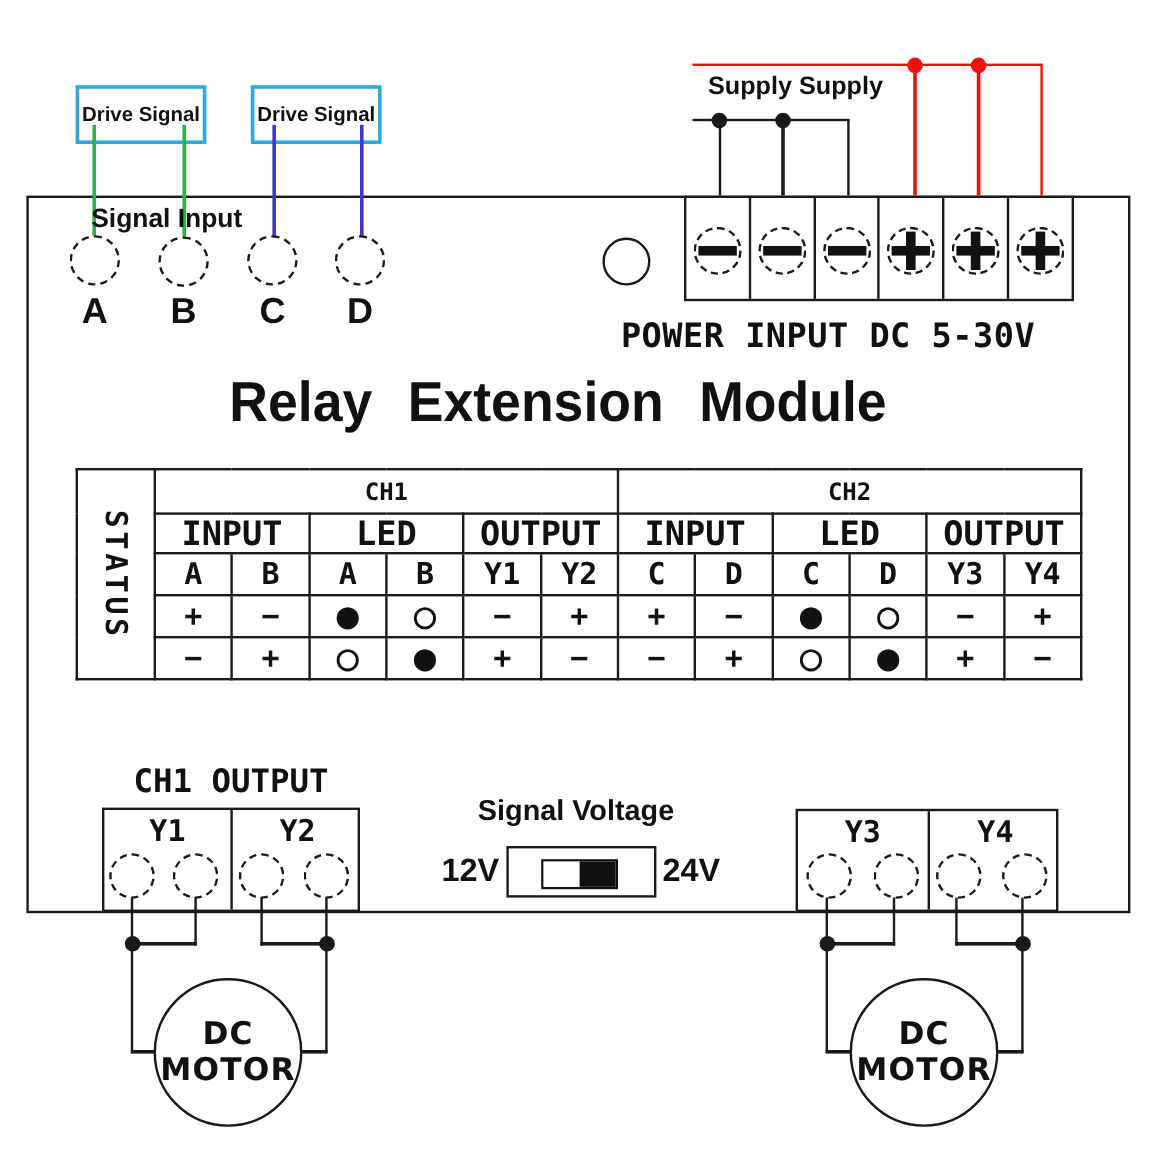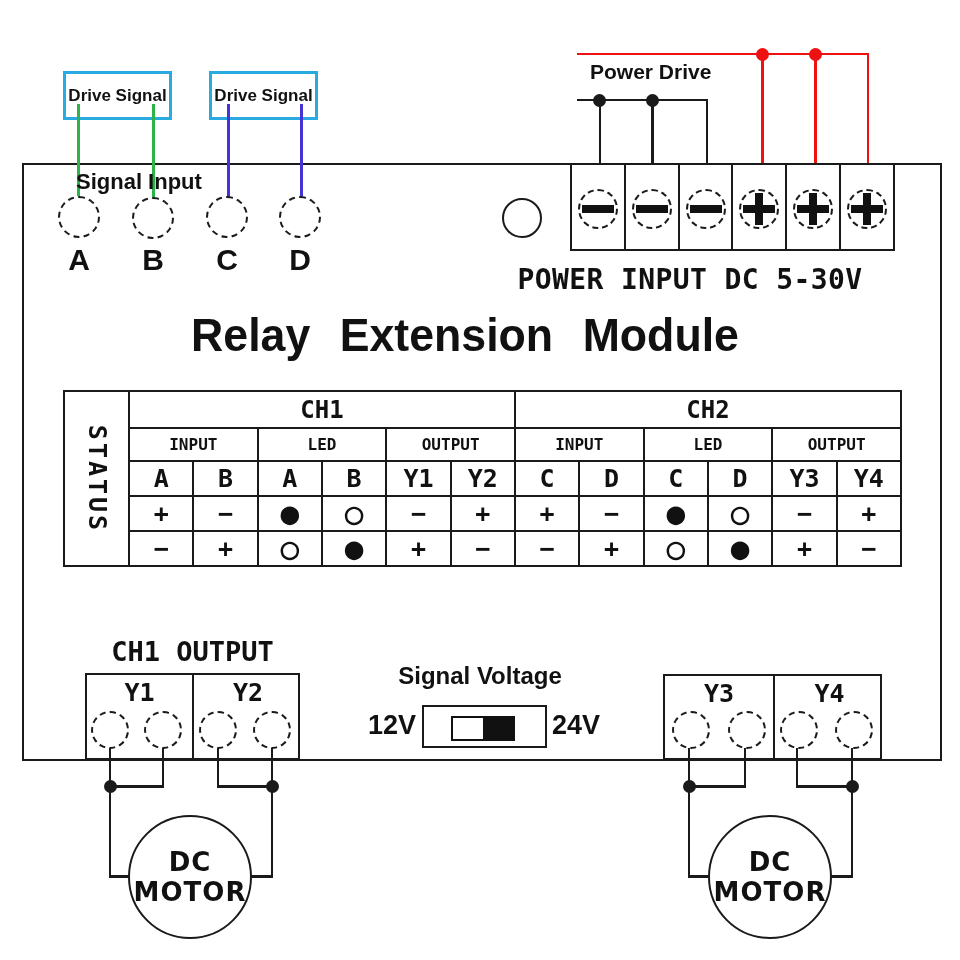--- a/index.html
+++ b/index.html
@@ -34,21 +34,21 @@
   .pcell:first-child{border-left:none;}
   .screw{position:absolute;left:50%;top:24px;transform:translateX(-50%);width:40px;height:40px;
          border:2px dashed #1a1a1a;border-radius:50%;background:#fff;box-sizing:border-box;}
   .sym-minus,.sym-plus-h{position:absolute;left:50%;top:50%;transform:translate(-50%,-50%);width:32px;height:8px;background:#111;}
   .sym-plus-v{position:absolute;left:50%;top:50%;transform:translate(-50%,-50%);width:8px;height:32px;background:#111;}
   
   table.status{position:absolute;border-collapse:collapse;table-layout:fixed;background:#fff;}
   table.status td{border:2px solid #1a1a1a;text-align:center;vertical-align:middle;padding:0;line-height:1;
                   font-family:"DejaVu Sans Mono",monospace;font-weight:bold;}
   table.status{border:2.5px solid #1a1a1a;}
-  td.chname{font-size:24px;} td.grp{font-size:16px;margin-top:40px;} td.colh{font-size:25px;}
+  td.chname{font-size:20px;} td.grp{font-size:28px;margin-top:40px;} td.colh{font-size:25px;}
   td.sign{font-size:25px;} td.led{font-size:31px;font-family:"DejaVu Sans",sans-serif;}
   td.statuscell{position:relative;}
   td.statuscell span{position:absolute;left:50%;top:50%;transform:translate(-50%,-50%) rotate(90deg);
                      white-space:nowrap;font-size:25px;letter-spacing:3px;}
   
   .oblock{position:absolute;border:2.5px solid #1a1a1a;background:#fff;box-sizing:border-box;}
   .odiv{position:absolute;top:0;bottom:0;width:2px;background:#1a1a1a;}
   .ylabel{position:absolute;top:3px;font-size:25px;}
   .ycircle{position:absolute;width:38px;height:38px;border:2px dashed #1a1a1a;border-radius:50%;background:#fff;box-sizing:border-box;}
   
@@ -88,21 +88,21 @@
   <div class="abs sans-b" style="left:76px;top:169px;font-size:22px;">Signal Input</div>
   <div class="term-circle" style="left:58px;top:196px;width:42px;height:42px;"></div>
   <div class="term-circle" style="left:132px;top:197px;width:42px;height:42px;"></div>
   <div class="term-circle" style="left:206px;top:196px;width:42px;height:42px;"></div>
   <div class="term-circle" style="left:279px;top:196px;width:42px;height:42px;"></div>
   <div class="abs sans-b" style="left:58px;top:243px;width:42px;text-align:center;font-size:30px;">A</div>
   <div class="abs sans-b" style="left:132px;top:243px;width:42px;text-align:center;font-size:30px;">B</div>
   <div class="abs sans-b" style="left:206px;top:243px;width:42px;text-align:center;font-size:30px;">C</div>
   <div class="abs sans-b" style="left:279px;top:243px;width:42px;text-align:center;font-size:30px;">D</div>
 
-  <div class="abs sans-b" style="left:590px;top:60px;font-size:21px;">Power Drive</div>
+  <div class="abs sans-b" style="left:590px;top:60px;font-size:21px;">Supply Supply</div>
   <div class="h red" style="left:577px;top:52.5px;width:292px;"></div>
   <div class="v red" style="left:761px;top:54px;height:124px;"></div>
   <div class="v red" style="left:814px;top:54px;height:124px;"></div>
   <div class="v red" style="left:866.5px;top:54px;height:124px;"></div>
   <div class="dot red" style="left:755.5px;top:47.5px;"></div>
   <div class="dot red" style="left:808.5px;top:47.5px;"></div>
   <div class="arr red" style="left:756px;top:177px;"></div>
   <div class="arr red" style="left:809px;top:177px;"></div>
   <div class="arr red" style="left:861.5px;top:177px;"></div>
 

